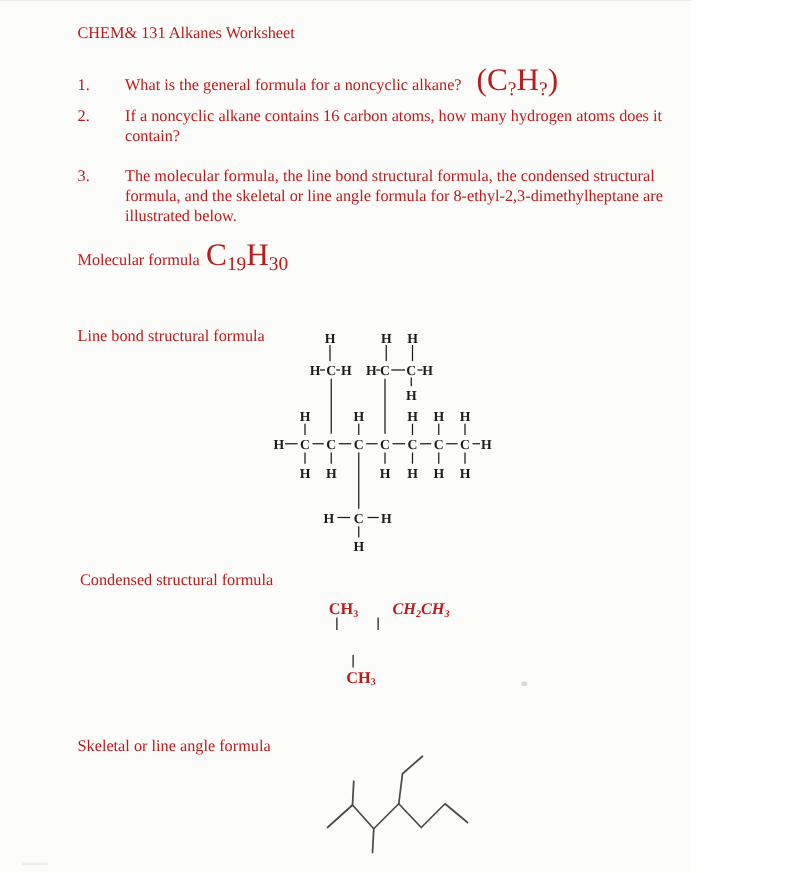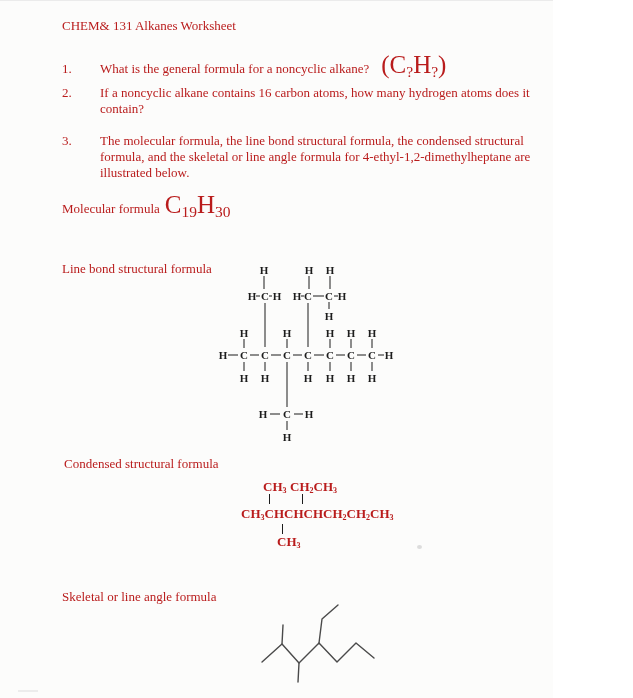--- a/index.html
+++ b/index.html
@@ -61,21 +61,21 @@
     <span class="qlines">
         <div>If a noncyclic alkane contains 16 carbon atoms, how many hydrogen atoms does it</div>
         <div>contain?</div>
       </span>
   </div>
 
   <div class="abs q" style="top:133px;">
     <span class="qnum">3.</span>
     <span class="qlines">
         <div>The molecular formula, the line bond structural formula, the condensed structural</div>
-        <div>formula, and the skeletal or line angle formula for 4-ethyl-1,2-dimethylheptane are</div>
+        <div>formula, and the skeletal or line angle formula for 8-ethyl-2,3-dimethylheptane are</div>
         <div>illustrated below.</div>
       </span>
   </div>
 
   <div class="abs" id="mf-row">
     <span>Molecular formula</span>
     <span class="formula-big" id="mf-formula"><span>C</span><span class="sub">19</span><span>H</span><span class="sub">30</span></span>
   </div>
 
   <div class="abs section-label" style="left:62px; top:261px;">Line bond structural formula</div>
@@ -159,22 +159,21 @@
     <g id="skeletal-group">
         <polyline points="262,662 282,644 299,663 319,643 337,662 356,643 374,658"></polyline>
         <polyline points="282,644 283,625"></polyline>
         <polyline points="299,663 298,682"></polyline>
         <polyline points="319,643 322,619 338,605"></polyline>
       </g>
   </svg>
 
   <div id="condensed-block">
       <span class="cf" style="left: 263px; top: 479px;"><span>CH</span><span class="sub">3</span></span>
-      <span class="cf" style="left: 290px; top: 479px;"><span>CH</span><span class="sub">2</span><span>CH</span><span class="sub">3</span></span>
-      <span class="cf" style="left: 241px; top: 506px;"><span>CH</span><span class="sub">3</span><span>CHCHCHCH</span><span class="sub">2</span><span>CH</span><span class="sub">2</span><span>CH</span><span class="sub">3</span></span>
+      <span class="cf" style="left: 314px; top: 479px; font-style: italic;"><span>CH</span><span class="sub">2</span><span>CH</span><span class="sub">3</span></span>
       <span class="cf" style="left: 277px; top: 534px;"><span>CH</span><span class="sub">3</span></span>
       <div class="cbar" style="left: 269px; top: 494px; height: 10px;"></div>
       <div class="cbar" style="left: 302px; top: 494px; height: 10px;"></div>
       <div class="cbar" style="left: 282px; top: 524px; height: 10px;"></div>
     </div>
 
   <div class="abs speck1"></div>
   <div class="abs speck2"></div>
   <div class="abs scan-edge-dark"></div>
   <div class="abs scan-edge-light"></div>

